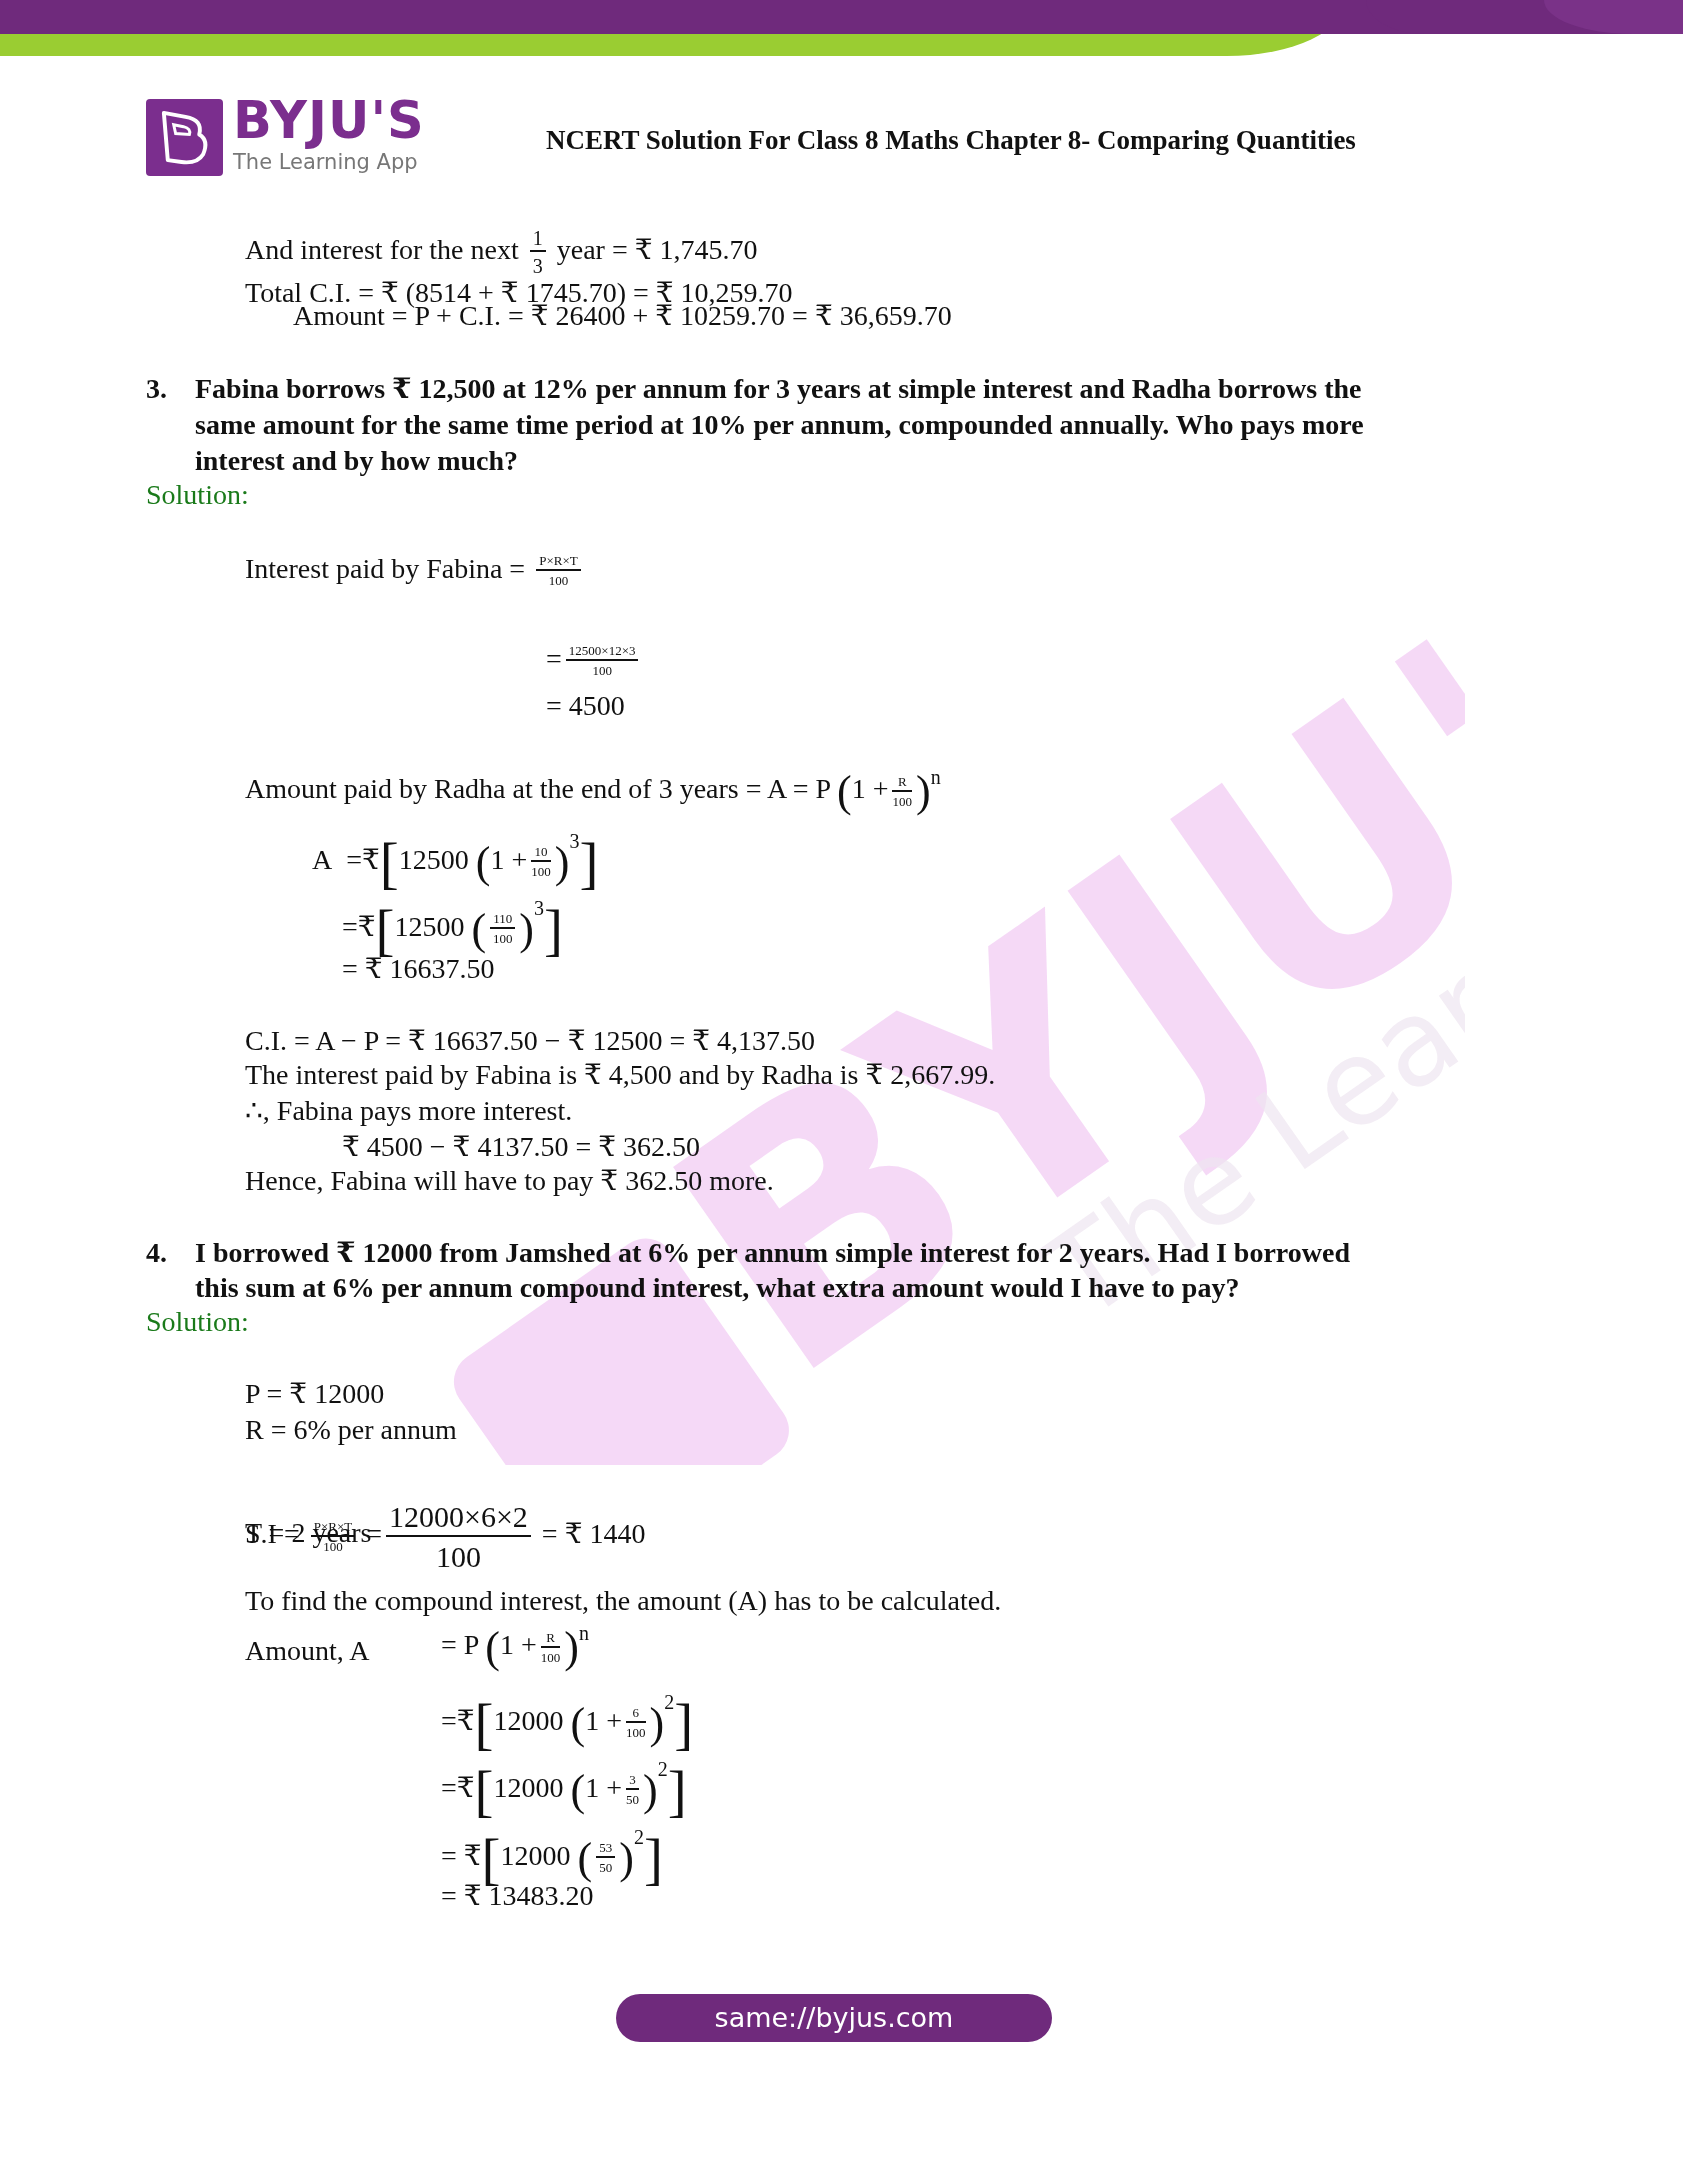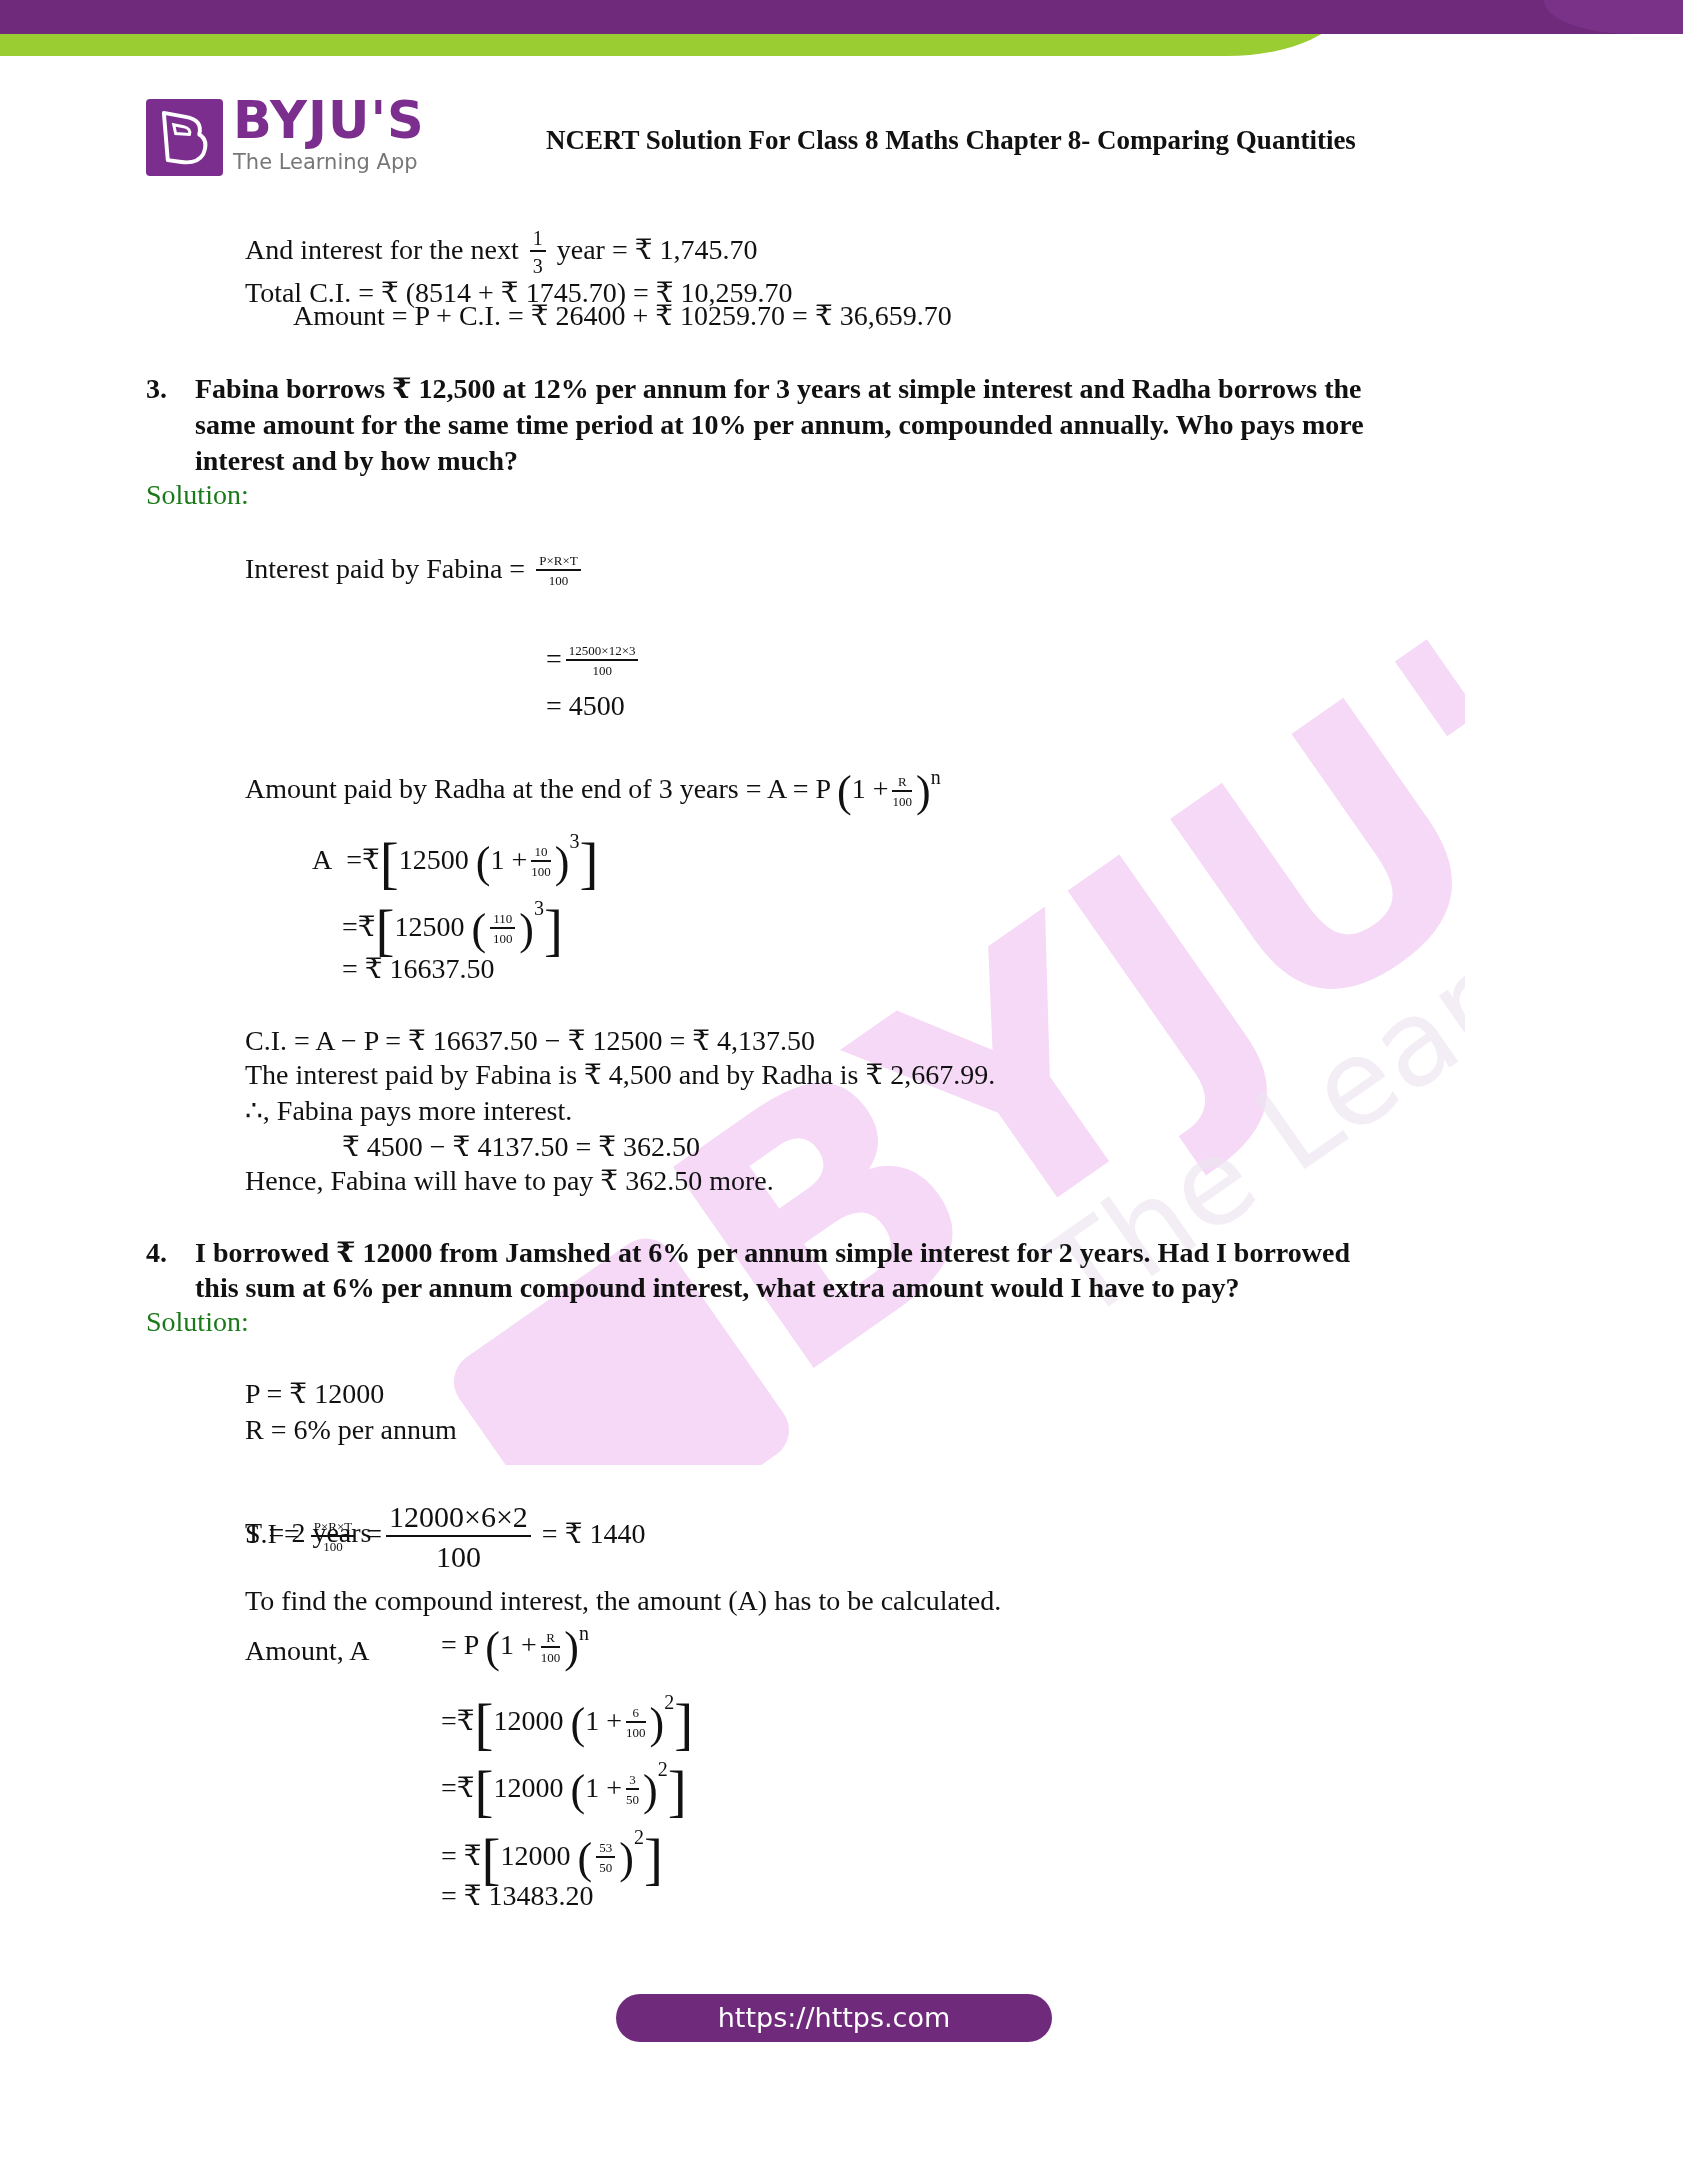--- a/index.html
+++ b/index.html
@@ -170,14 +170,14 @@
   =₹<span class="brack">[</span><span>12000</span> <span class="paren">(</span>1 +<span class="frac small"><span class="num">6</span><span class="den">100</span></span><span class="paren">)</span><sup class="exp">2</sup><span class="brack">]</span>
 </div>
 <div class="line" style="left:441px; top:1762px;">
   =₹<span class="brack">[</span><span>12000</span> <span class="paren">(</span>1 +<span class="frac small"><span class="num">3</span><span class="den">50</span></span><span class="paren">)</span><sup class="exp">2</sup><span class="brack">]</span>
 </div>
 <div class="line" style="left:441px; top:1830px;">
   = ₹<span class="brack">[</span><span>12000</span> <span class="paren">(</span><span class="frac small"><span class="num">53</span><span class="den">50</span></span><span class="paren">)</span><sup class="exp">2</sup><span class="brack">]</span>
 </div>
 <div class="line" style="left:441px; top:1879px;">= ₹ 13483.20</div>
 
-<a class="footer-pill">https://https.com</a>
+<a class="footer-pill">same://byjus.com</a>
 
 
 </body></html>

